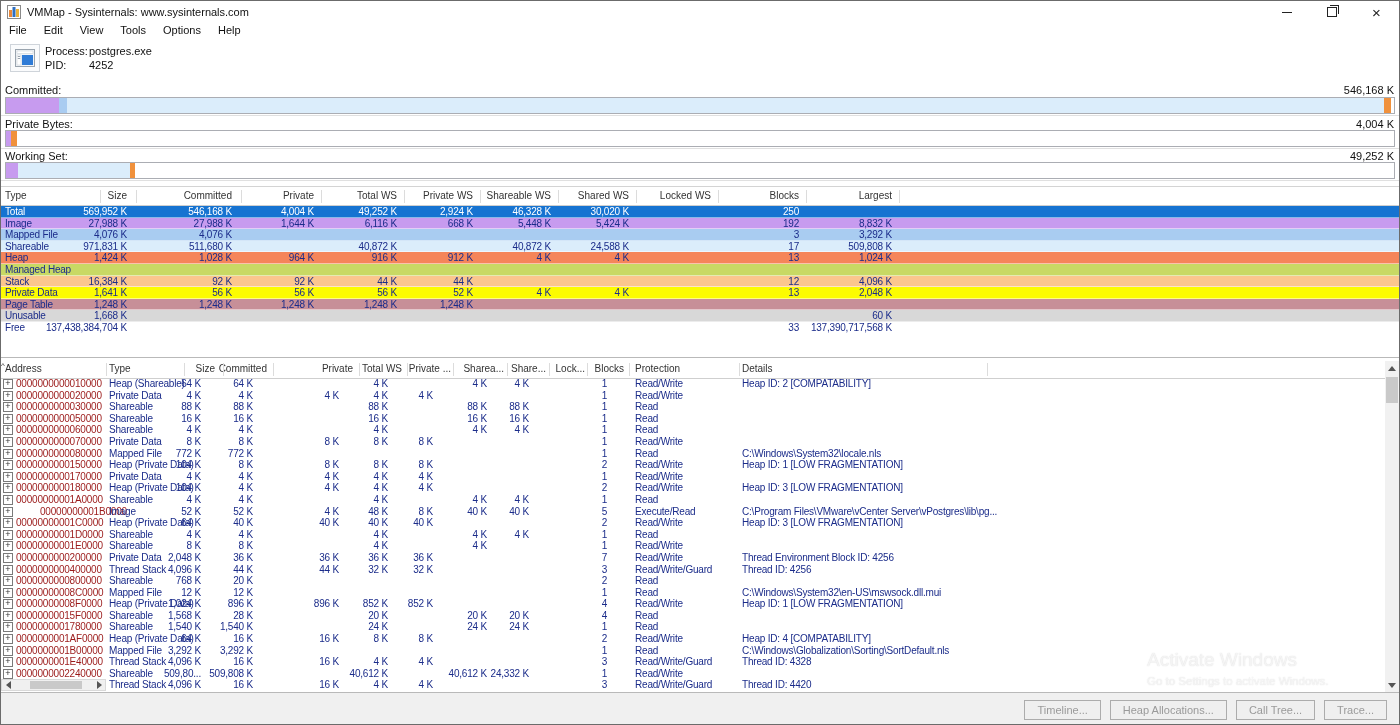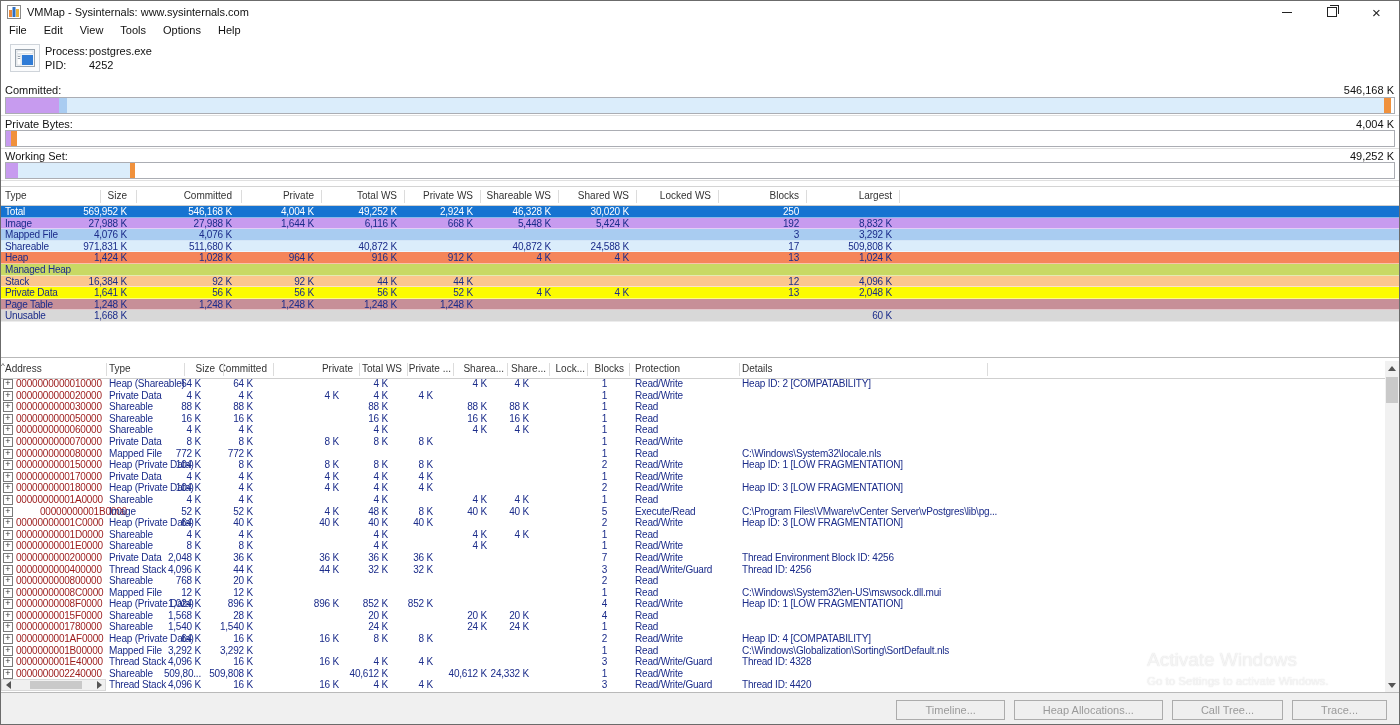--- a/index.html
+++ b/index.html
@@ -38,21 +38,21 @@
   .expander{position:absolute;left:2px;top:1px;width:8px;height:8px;border:1px solid #7a7a7a;background:#fff;color:#333;
     font-size:9px;line-height:7px;text-align:center;box-sizing:content-box;}
   .vscroll{position:absolute;right:0;width:14px;background:#f1f1f1;}
   .sbtn{position:absolute;left:0;width:14px;height:14px;background:#f1f1f1;display:flex;align-items:center;justify-content:center;}
   .tri-up{width:0;height:0;border-left:4px solid transparent;border-right:4px solid transparent;border-bottom:5px solid #555;}
   .tri-down{width:0;height:0;border-left:4px solid transparent;border-right:4px solid transparent;border-top:5px solid #555;}
   .tri-left{width:0;height:0;border-top:4px solid transparent;border-bottom:4px solid transparent;border-right:5px solid #555;}
   .tri-right{width:0;height:0;border-top:4px solid transparent;border-bottom:4px solid transparent;border-left:5px solid #555;}
   .vthumb{position:absolute;left:1px;width:12px;background:#c9c9c9;}
   .footer{left:0;top:691px;right:0;height:34px;background:#f0f0f0;border-top:1px solid #b9b9b9;display:flex;justify-content:flex-end;align-items:flex-start;gap:9px;padding:7px 12px 0 0;box-sizing:border-box;}
-  .f-btn{font-size:11px;color:#9a9a9a;background:#efefef;border:1px solid #acacac;padding:3px 28px;line-height:12px;}
+  .f-btn{font-size:11px;color:#9a9a9a;background:#efefef;border:1px solid #acacac;padding:3px 12px;line-height:12px;}
   .watermark{position:absolute;z-index:40;pointer-events:none;color:rgba(255,255,255,0.72);text-shadow:0 0 1px rgba(120,120,120,0.35);}
   .wm1{font-size:19px;}
   .wm2{font-size:11.5px;}
   .hscroll{position:absolute;left:0;top:0;width:105px;height:11.6px;background:#f0f0f0;border:1px solid #d9d9d9;box-sizing:border-box;}
 </style>
 </head>
 <body>
 
 <div id="window">
 
@@ -249,20 +249,27 @@
         <div class="cellR" style="right: 1167px;">1,248 K</div>
         <div class="cellR" style="right: 1085px;">1,248 K</div>
         <div class="cellR" style="right: 1002px;">1,248 K</div>
         <div class="cellR" style="right: 926px;">1,248 K</div>
         <div style="left: 99px; top: 0px; bottom: 0px; width: 1px; background: rgba(0, 0, 0, 0.18);"></div>
       </div>
       <div class="trow" style="background: rgb(216, 216, 216); color: rgb(27, 44, 138);">
         <div class="cellL" style="left: 4px;">Unusable</div>
         <div class="cellR" style="right: 1272px;">1,668 K</div>
         <div class="cellR" style="right: 507px;">60 K</div>
+        <div style="left: 99px; top: 0px; bottom: 0px; width: 1px; background: rgba(0, 0, 0, 0.18);"></div>
+      </div>
+      <div class="trow" style="background: rgb(255, 255, 255); color: rgb(27, 44, 138);">
+        <div class="cellL" style="left: 4px;">Free</div>
+        <div class="cellR" style="right: 1272px;">137,438,384,704 K</div>
+        <div class="cellR" style="right: 600px;">33</div>
+        <div class="cellR" style="right: 507px;">137,390,717,568 K</div>
         <div style="left: 99px; top: 0px; bottom: 0px; width: 1px; background: rgba(0, 0, 0, 0.18);"></div>
       </div>
     </div>
 
   <div class="abs hline" style="top:356px;background:#b9b9b9;"></div>
   <div class="thead" id="detHead" style="top:360px;height:17px;">
       <div style="left: 24px; top: -4px; font-size: 8px;">^</div>
       <div class="hcell" style="left: 4px;">Address</div>
       <div class="hcell" style="left: 108px;">Type</div>
       <div class="hcell" style="right: 1184px;">Size</div>

